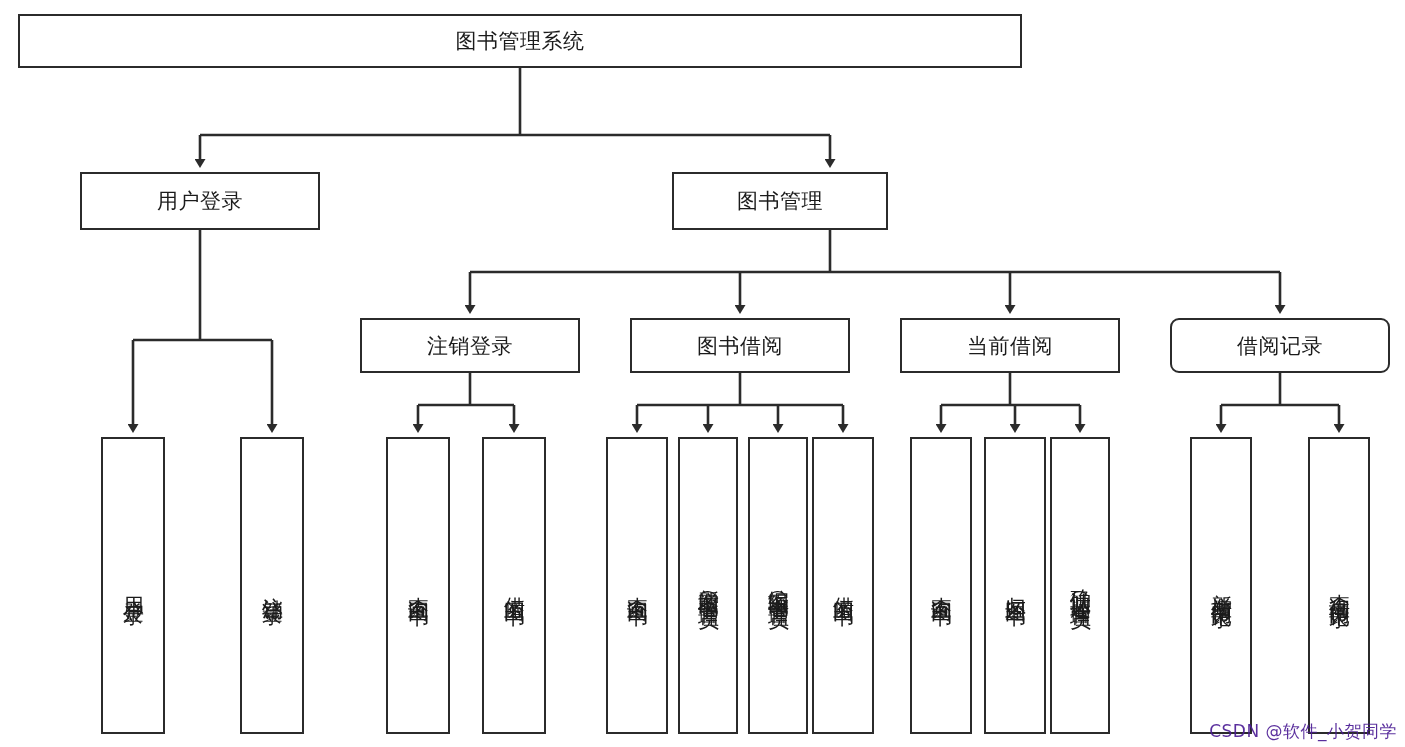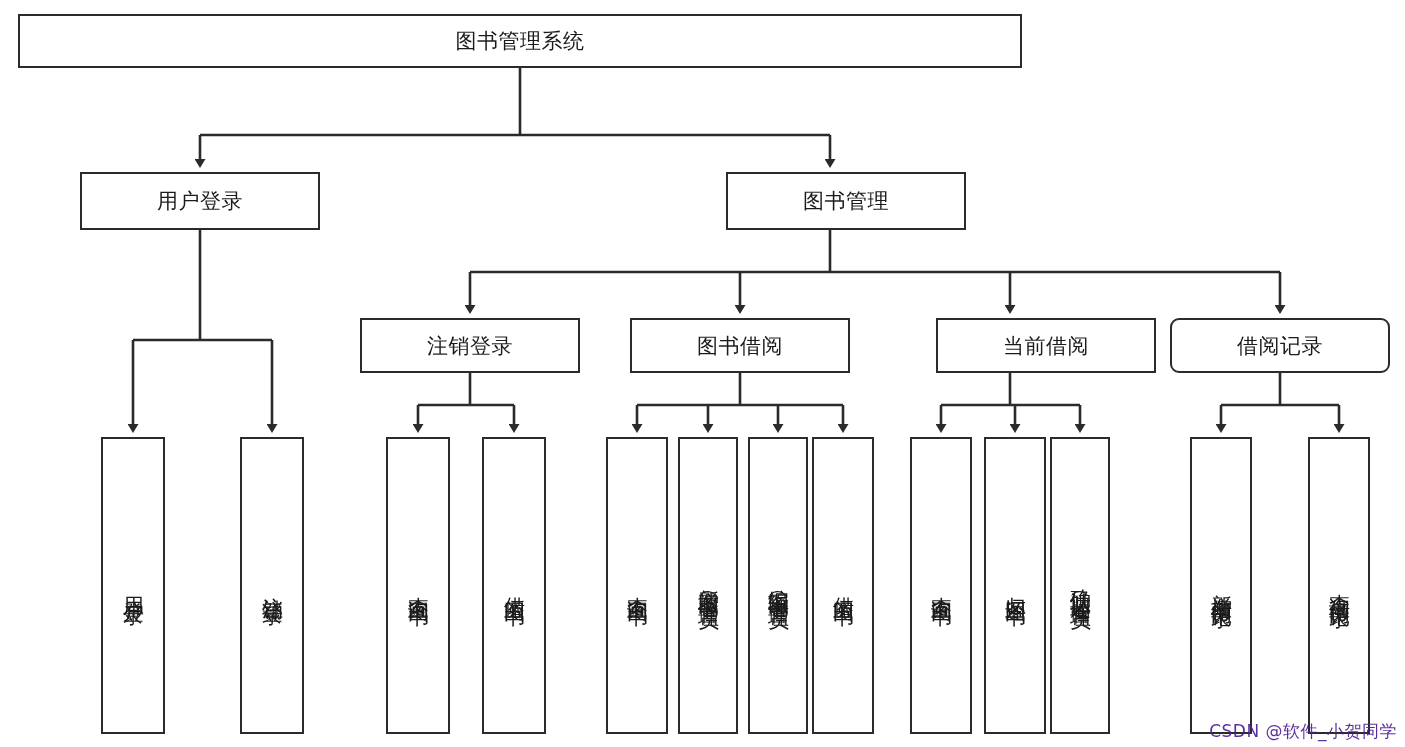--- a/index.html
+++ b/index.html
@@ -122,31 +122,31 @@
     </g>
   </svg>
 
   <div class="node horiz" style="left:18px; top:14px; width:1004px; height:54px;">
     <span class="htext">图书管理系统</span>
   </div>
 
   <div class="node horiz" style="left:80px; top:172px; width:240px; height:58px;">
     <span class="htext">用户登录</span>
   </div>
-  <div class="node horiz" style="left:726px; top:172px; width:240px; height:58px;">
+  <div class="node horiz" style="left:672px; top:172px; width:216px; height:58px;">
     <span class="htext">图书管理</span>
   </div>
 
   <div class="node horiz" style="left:360px; top:318px; width:220px; height:55px;">
     <span class="htext">注销登录</span>
   </div>
   <div class="node horiz" style="left:630px; top:318px; width:220px; height:55px;">
     <span class="htext">图书借阅</span>
   </div>
-  <div class="node horiz" style="left:936px; top:318px; width:220px; height:55px;">
+  <div class="node horiz" style="left:900px; top:318px; width:220px; height:55px;">
     <span class="htext">当前借阅</span>
   </div>
   <div class="node horiz" style="left:1170px; top:318px; width:220px; height:55px;border-radius:9px;">
     <span class="htext">借阅记录</span>
   </div>
 
   <div class="node vert" style="left:101px; top:437px; width:64px; height:297px;">
     <span class="vtext">用户登录</span>
   </div>
   <div class="node vert" style="left:240px; top:437px; width:64px; height:297px;">

